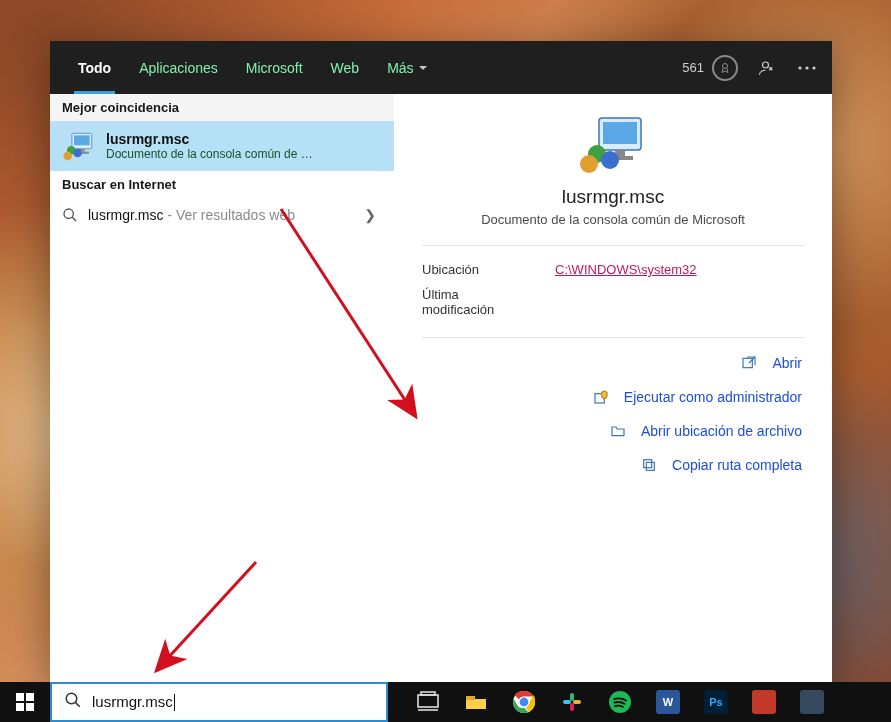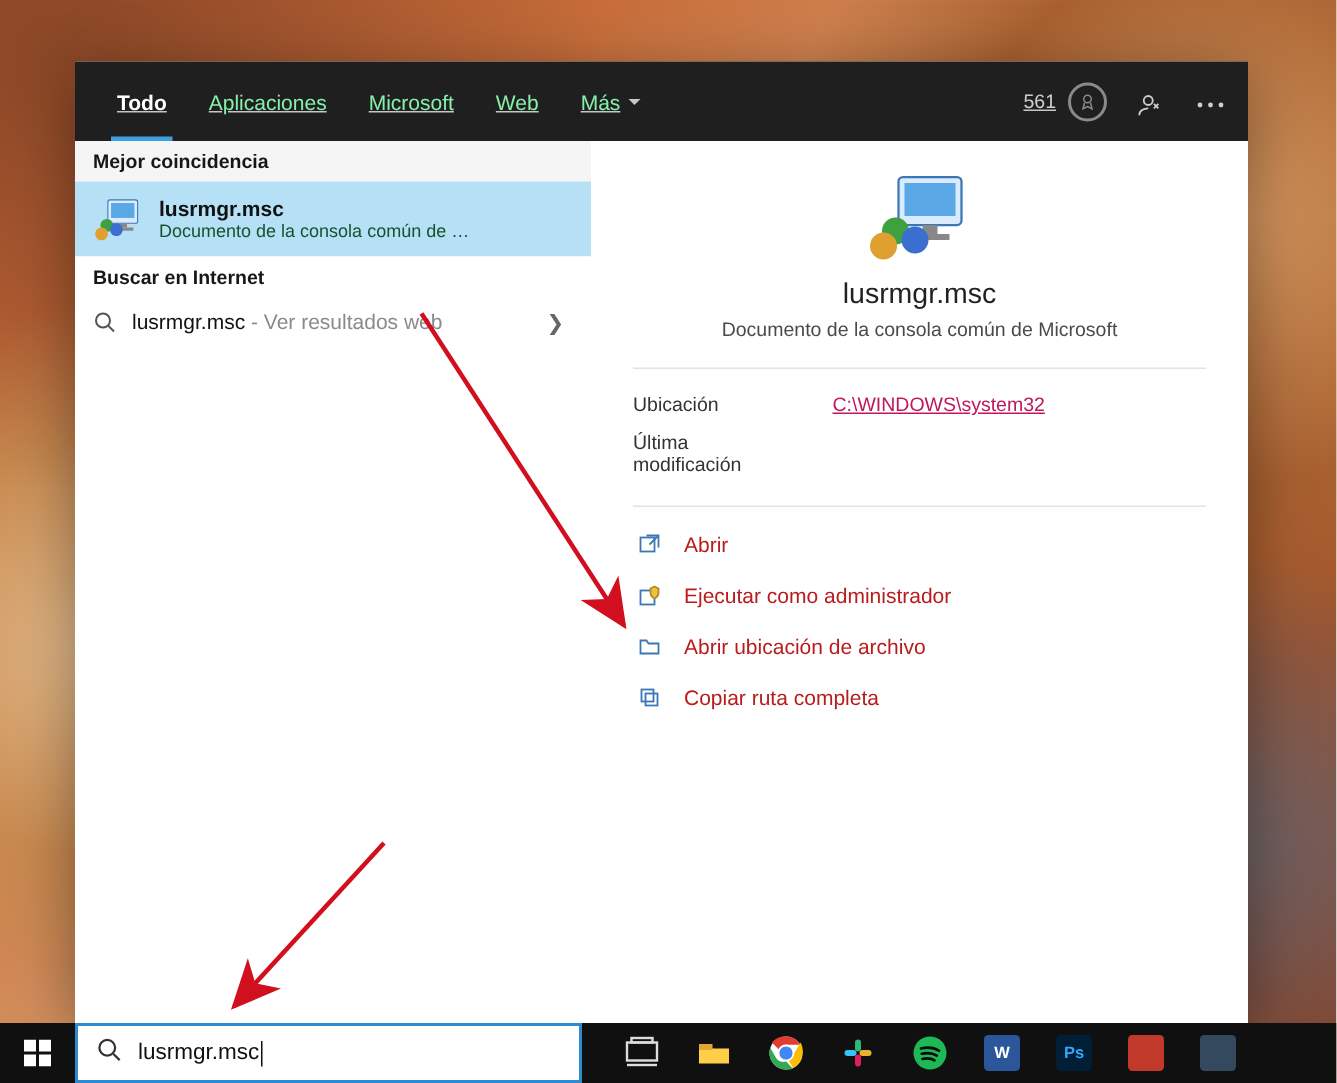--- a/index.html
+++ b/index.html
@@ -23,37 +23,37 @@
     position: absolute;
     left: 50px; top: 41px;
     width: 782px; height: 641px;
     background: #fff;
     box-shadow: 0 10px 40px rgba(0,0,0,.4);
     display: flex; flex-direction: column;
   }
 
   .panel-header {
     height: 53px; background: #1f1f1f; color: #c7c7c7;
-    display: flex; align-items: center; padding: 0 14px; text-decoration: underline;
+    display: flex; align-items: center; padding: 0 14px;
   }
   .tabs { display: flex; height: 100%; align-items: stretch; }
   .tab {
     padding: 0 14px; display: flex; align-items: center; font-size: 14px;
     color: #86efac; cursor: pointer; position: relative;
   }
   .tab.active { color: #fff; font-weight: 600; }
   .tab.active::after {
     content:""; position:absolute; left:10px; right:10px; bottom:0;
     height:3px; background:#3ea0e1;
   }
   .chev-down {
     display:inline-block; margin-left:5px;
     border:4px solid transparent; border-top-color:#c7c7c7; transform:translateY(2px);
   }
-  .header-right { margin-left:auto; display:flex; align-items:flex-end; gap:18px; color:#cfcfcf; font-size:13px; }
+  .header-right { margin-left:auto; display:flex; align-items:center; gap:18px; color:#cfcfcf; font-size:13px; }
   .points { display:flex; align-items:center; gap:8px; }
   .medal-badge {
     width:26px; height:26px; border:2px solid #8a8a8a; border-radius:50%;
     display:flex; align-items:center; justify-content:center;
   }
   .hdr-icon { width:22px; height:22px; display:flex; align-items:center; justify-content:center; }
 
   .panel-body { flex:1; display:flex; min-height:0; }
 
   .left-col { width: 344px; display:flex; flex-direction:column; background:#fff; }
@@ -84,21 +84,21 @@
   .prev-sub { font-size:13px; color:#4a4a4a; }
   .divider { height:1px; background:#e2e2e2; margin:0; }
   .meta { padding:16px 0 10px; }
   .meta-row { display:flex; font-size:13px; color:#333; margin-bottom:10px;gap:23px; }
   .meta-label { width:110px; color:#333; }
   .meta-value { color:#333; }
   .meta-value.link { text-decoration:underline; color:#be185d; cursor:pointer; }
 
   .actions { padding:8px 0; }
   .action {
-    display:flex; align-items:center; gap:14px; padding:8px 2px; font-size:14px; color:#b91c1c; cursor:pointer;
+    display:flex; align-items:center; gap:14px; padding:8px 2px; font-size:14px; color:#1d4ed8; cursor:pointer;justify-content:flex-end;
   }
   .action .aicon { width:18px; height:18px; color:#3a77b3; display:flex; align-items:center; justify-content:center; }
 
   
   .arrows { position:absolute; left:50px; top:41px; width:782px; height:641px; pointer-events:none; }
 
   
   .taskbar {
     position:absolute; left:0; right:0; bottom:0; height:40px;
     background:#101010; display:flex; align-items:stretch;

